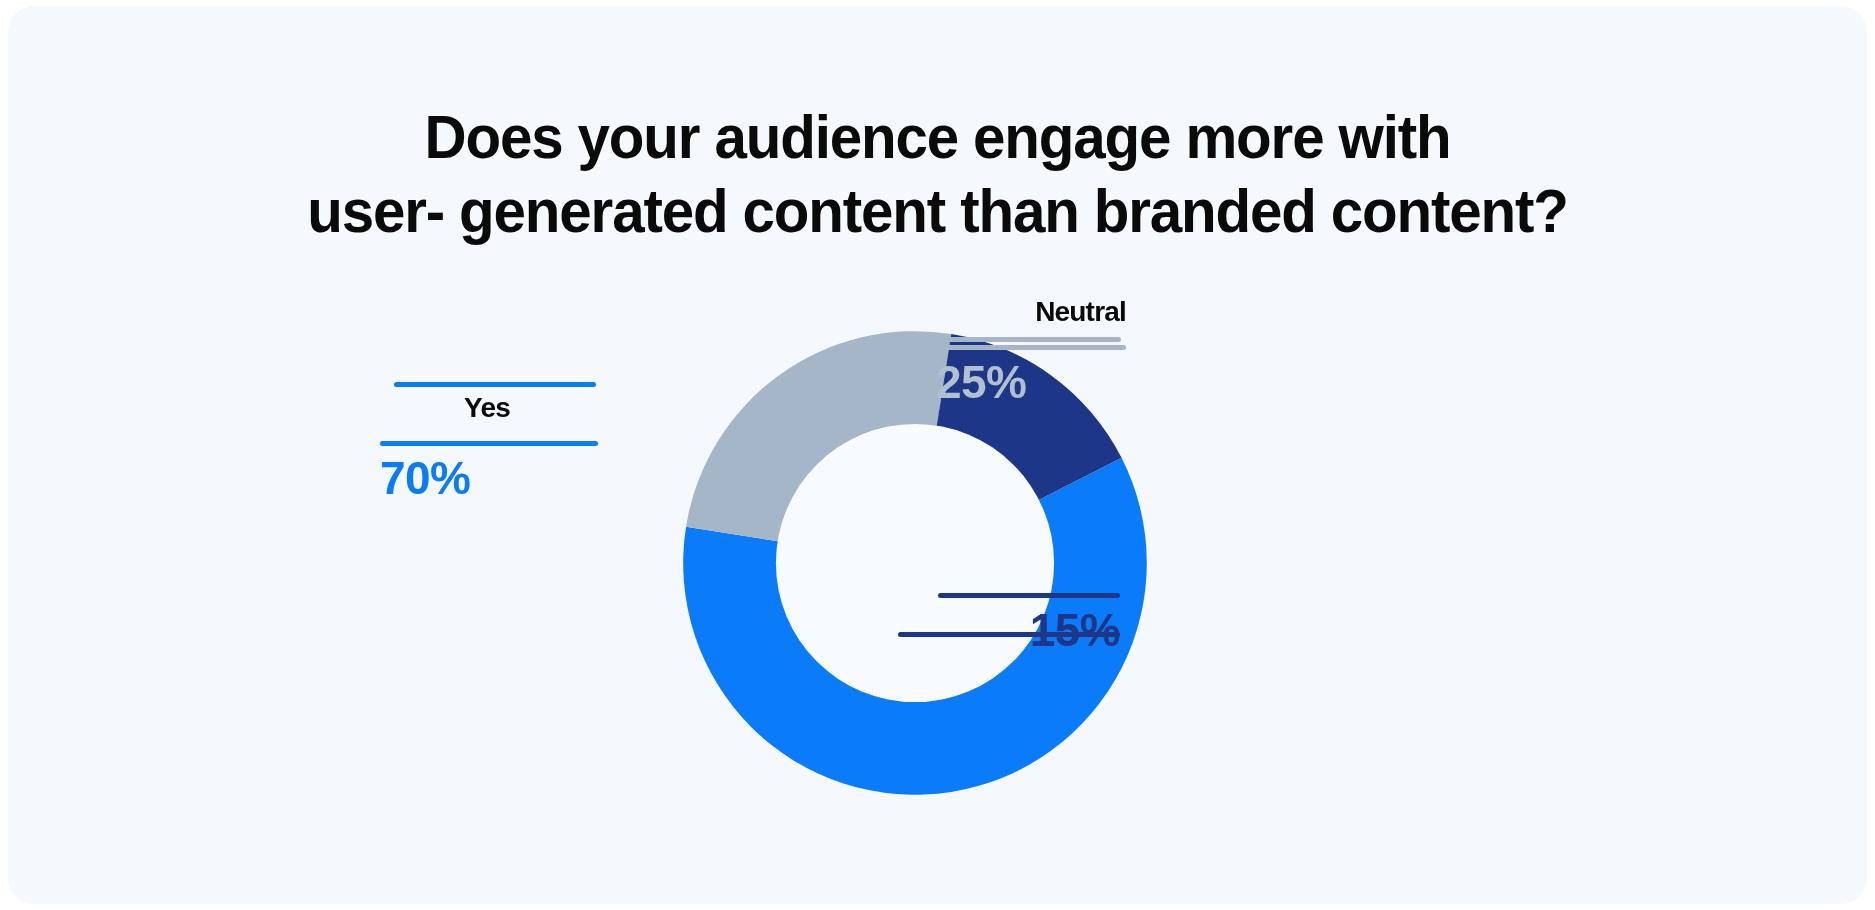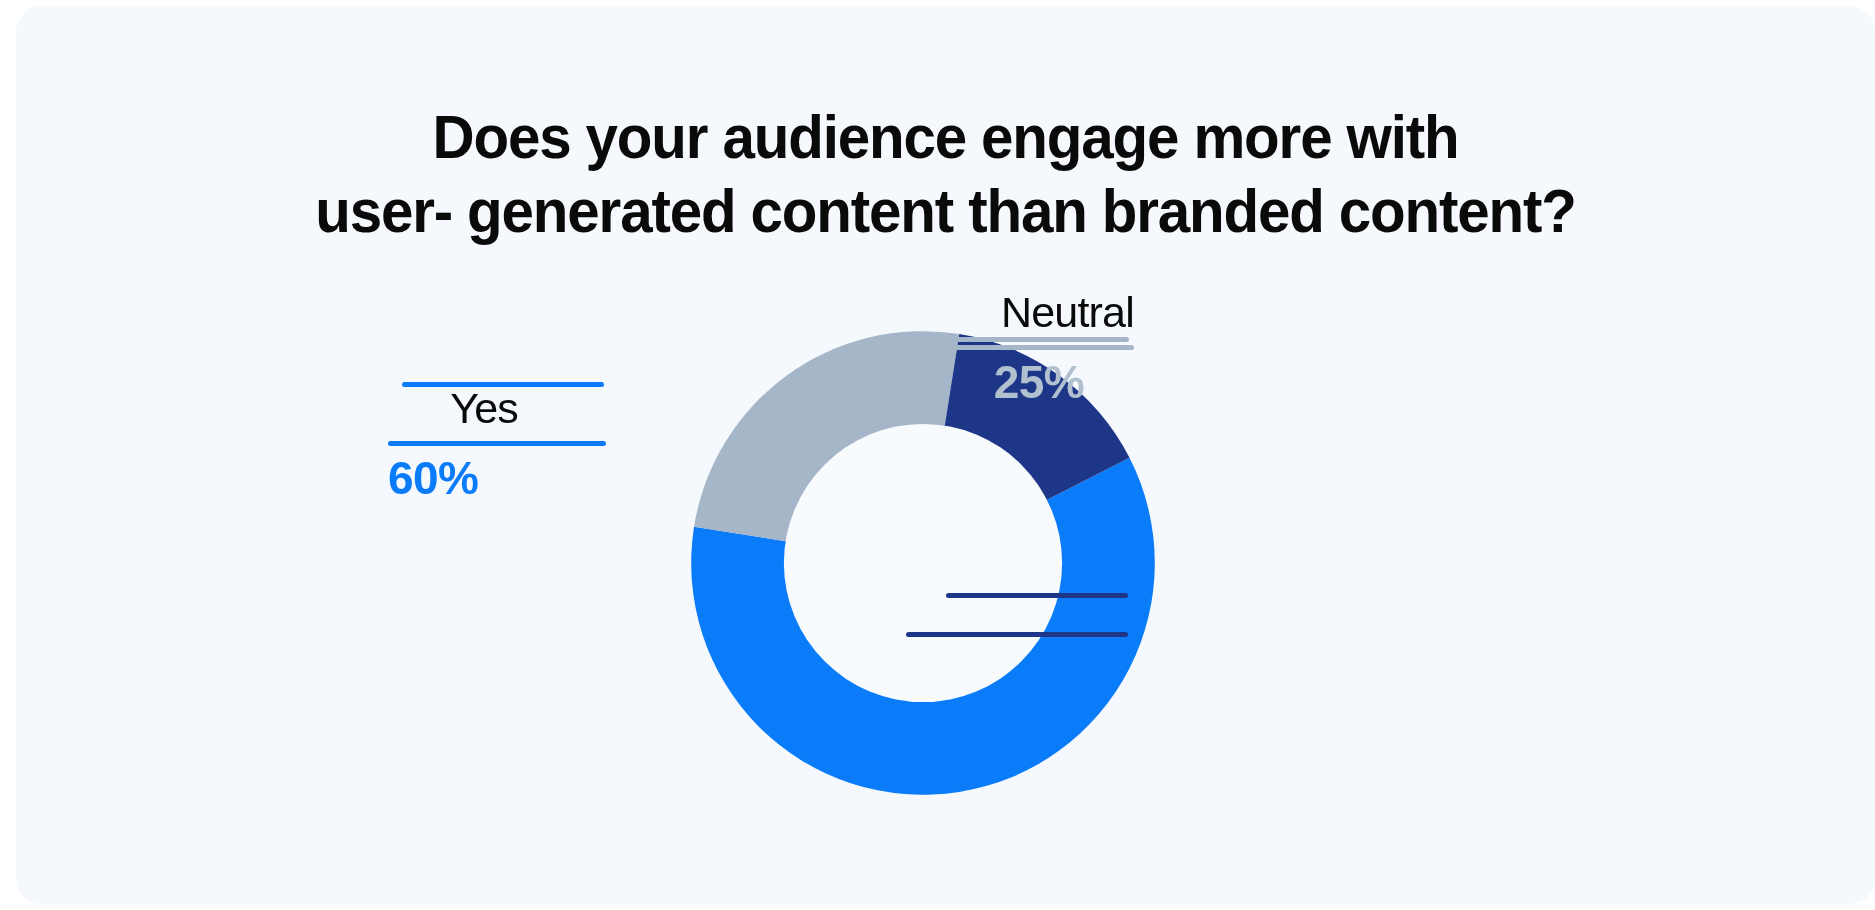--- a/index.html
+++ b/index.html
@@ -9,21 +9,21 @@
   }
   body {
     width: 1875px;
     height: 910px;
     overflow: hidden;
     font-family: "Liberation Sans", sans-serif;
   }
 
   #infographic-card {
     position: absolute;
-    left: 16px;
+    left: 8px;
     top: 6px;
     width: 1859px;
     height: 898px;
     background: #f5f9fd;
     border-radius: 26px;
     overflow: hidden;
   }
 
   
   #chart-title {
@@ -60,22 +60,22 @@
     height: 474px;
   }
 
   
   .callout {
     position: absolute;
   }
   .callout .callout-name {
     display: block;
     font-family: "Liberation Sans", sans-serif;
-    font-weight: normal;
-    font-size: 43px;
+    font-weight: bold;
+    font-size: 28px;
     line-height: 48px;
     color: #0a0a0a;
     letter-spacing: -0.8px;
     white-space: nowrap;
   }
   .callout .callout-rule {
     display: block;
     height: 5px;
     border-radius: 3px;
     margin: 9px 0 6px 0;
@@ -103,21 +103,21 @@
   #callout-yes .callout-name  { text-align: right; padding-right: 88px; }
 
   
   #callout-neutral {
     left: 928px;
     top: 282px;
     width: 190px;
     text-align: right;
   }
   #callout-neutral .callout-rule { background: #a5b6c8; height: 5px; }
-  #callout-neutral .callout-value { color: #b1c0ce; text-align: center; }
+  #callout-neutral .callout-value { color: #b1c0ce; text-align: left; }
   #callout-neutral .callout-name  { text-align: right; }
 
   
   #callout-no {
     left: 930px;
     top: 578px;
     width: 182px;
     text-align: right;
   }
   #callout-no .callout-rule { background: #1d3688; }
@@ -172,26 +172,27 @@
     </svg>
   </div>
 
   <div class="leader-line" id="leader-yes"></div>
   <div class="leader-line" id="leader-neutral"></div>
   <div class="leader-line" id="leader-no"></div>
 
   <div class="callout" id="callout-yes">
     <span class="callout-name">Yes</span>
     <span class="callout-rule"></span>
-    <span class="callout-value">60%</span>
+    <span class="callout-value">70%</span>
   </div>
 
   <div class="callout" id="callout-neutral">
     <span class="callout-name">Neutral</span>
     <span class="callout-rule"></span>
     <span class="callout-value">25%</span>
   </div>
 
   <div class="callout" id="callout-no">
     <span class="callout-rule"></span>
+    <span class="callout-value">15%</span>
   </div>
 
 </div>
 
 </body></html>

